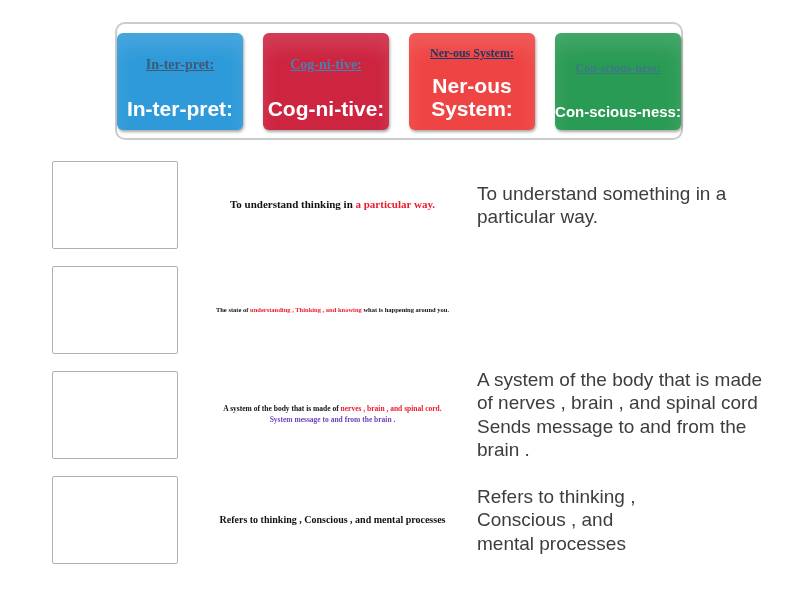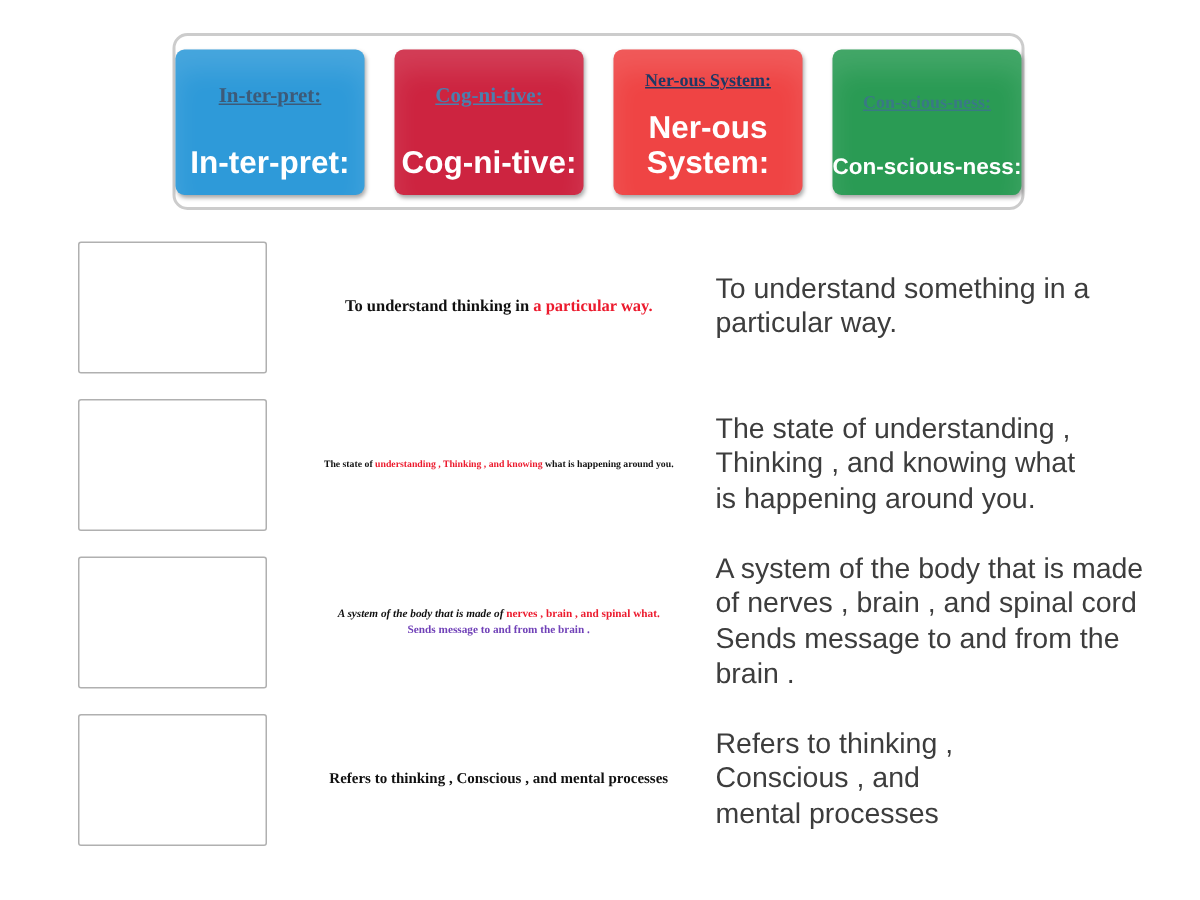--- a/index.html
+++ b/index.html
@@ -76,28 +76,27 @@
         <div><span style="color: rgb(17, 17, 17);">To understand thinking in </span><span style="color: rgb(236, 27, 46); margin-top: 28px;">a particular way.</span></div>
       </div>
     <div class="answer">To understand something in a particular way.</div>
   </div>
 
   <div class="row row-1" style="top:266px">
     <div class="slot"></div>
     <div class="clue">
         <div><span style="color: rgb(17, 17, 17);">The state of </span><span style="color: rgb(236, 27, 46);">understanding , Thinking , and knowing </span><span style="color: rgb(17, 17, 17);">what is happening around you.</span></div>
       </div>
-    <div class="answer">The state of understanding , Thinking , and knowing what is happening around you.</div>
   </div>
 
   <div class="row row-2" style="top:371px">
     <div class="slot"></div>
     <div class="clue">
-        <div><span style="color: rgb(17, 17, 17); font-style: italic;">A system of the body that is made of </span><span style="color: rgb(236, 27, 46);">nerves , brain , and spinal what.</span></div>
-        <div><span style="color: rgb(113, 66, 184);">Sends message to and from the brain .</span></div>
+        <div><span style="color: rgb(17, 17, 17);">A system of the body that is made of </span><span style="color: rgb(236, 27, 46);">nerves , brain , and spinal cord.</span></div>
+        <div><span style="color: rgb(113, 66, 184);">System message to and from the brain .</span></div>
       </div>
     <div class="answer">A system of the body that is made of nerves , brain , and spinal cord Sends message to and from the brain .</div>
   </div>
 
   <div class="row row-3" style="top:476px">
     <div class="slot"></div>
     <div class="clue">
         <div><span style="color: rgb(17, 17, 17);">Refers to thinking , Conscious , and mental processes</span></div>
       </div>
     <div class="answer">Refers to thinking , Conscious , and mental processes</div>

